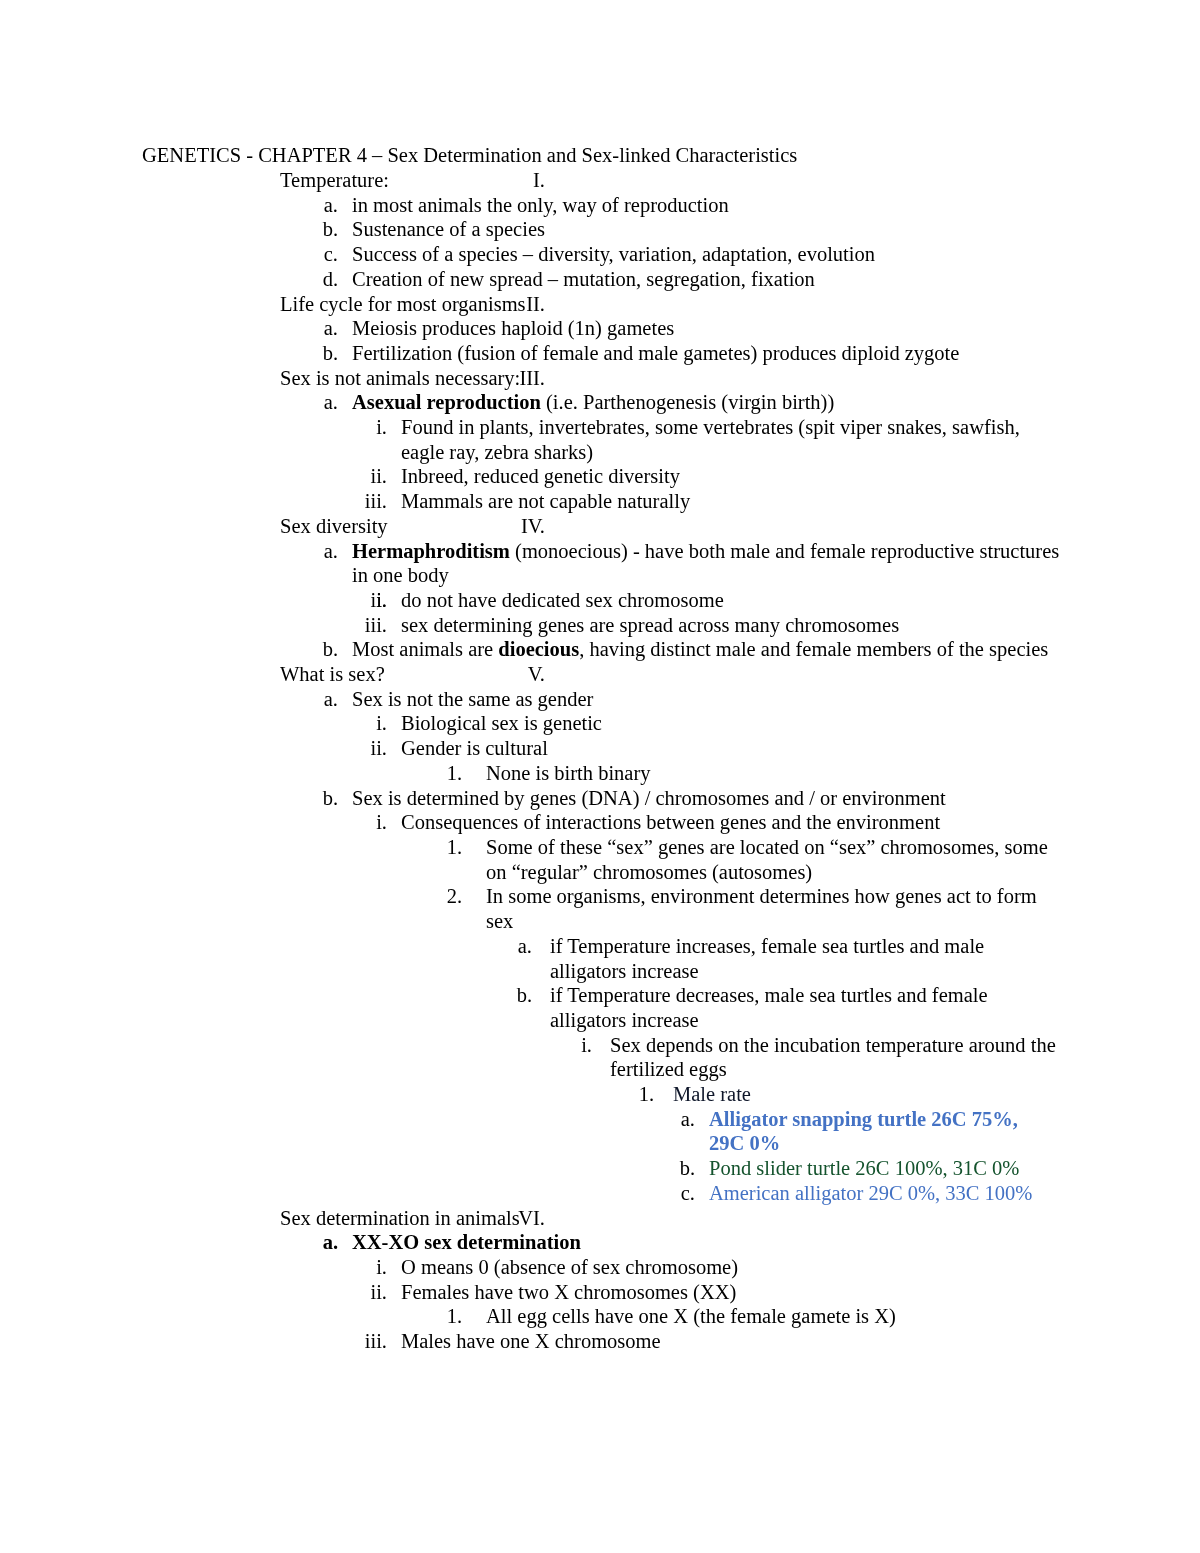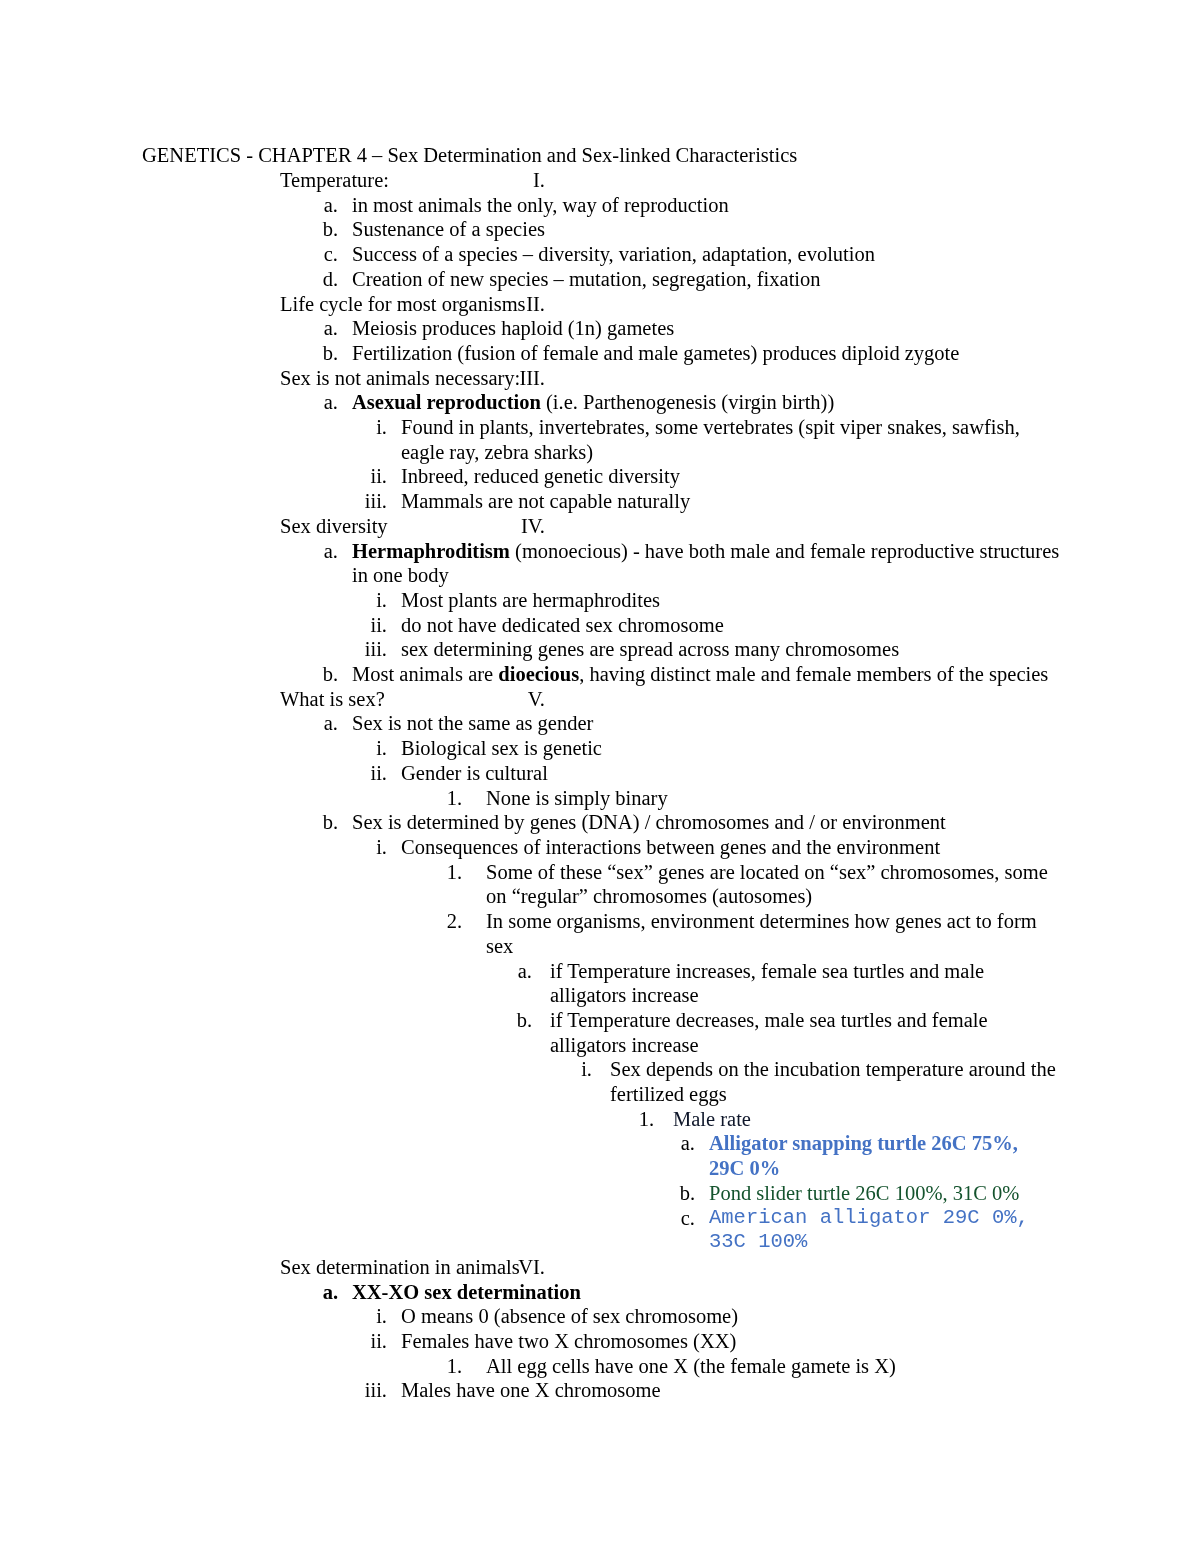--- a/index.html
+++ b/index.html
@@ -99,21 +99,21 @@
       <div class="li lvl2">
         <span class="marker mk-black">b.</span>
         <span class="body-text"><span>Sustenance of a species</span></span>
       </div>
       <div class="li lvl2">
         <span class="marker mk-black">c.</span>
         <span class="body-text"><span>Success of a species – diversity, variation, adaptation, evolution</span></span>
       </div>
       <div class="li lvl2">
         <span class="marker mk-black">d.</span>
-        <span class="body-text"><span>Creation of new species – mutation, segregation, fixation</span></span>
+        <span class="body-text"><span>Creation of new spread – mutation, segregation, fixation</span></span>
       </div>
       <div class="li lvl1">
         <span class="marker mk-black">II.</span>
         <span class="body-text"><span>Life cycle for most organisms</span></span>
       </div>
       <div class="li lvl2">
         <span class="marker mk-black">a.</span>
         <span class="body-text"><span>Meiosis produces haploid (1n) gametes</span></span>
       </div>
       <div class="li lvl2">
@@ -143,21 +143,20 @@
       <div class="li lvl1">
         <span class="marker mk-black">IV.</span>
         <span class="body-text"><span>Sex diversity</span></span>
       </div>
       <div class="li lvl2">
         <span class="marker mk-black">a.</span>
         <span class="body-text"><b>Hermaphroditism</b><span> (monoecious) - have both male and female reproductive structures in one body</span></span>
       </div>
       <div class="li lvl3">
         <span class="marker mk-black">i.</span>
-        <span class="body-text"><span>Most plants are hermaphrodites</span></span>
       </div>
       <div class="li lvl3">
         <span class="marker mk-black">ii.</span>
         <span class="body-text"><span>do not have dedicated sex chromosome</span></span>
       </div>
       <div class="li lvl3">
         <span class="marker mk-black">iii.</span>
         <span class="body-text"><span>sex determining genes are spread across many chromosomes</span></span>
       </div>
       <div class="li lvl2">
@@ -175,21 +174,21 @@
       <div class="li lvl3">
         <span class="marker mk-black">i.</span>
         <span class="body-text"><span>Biological sex is genetic</span></span>
       </div>
       <div class="li lvl3">
         <span class="marker mk-black">ii.</span>
         <span class="body-text"><span>Gender is cultural</span></span>
       </div>
       <div class="li lvl4">
         <span class="marker mk-black">1.</span>
-        <span class="body-text"><span>None is simply binary</span></span>
+        <span class="body-text"><span>None is birth binary</span></span>
       </div>
       <div class="li lvl2">
         <span class="marker mk-black">b.</span>
         <span class="body-text"><span>Sex is determined by genes (DNA) / chromosomes and / or environment</span></span>
       </div>
       <div class="li lvl3">
         <span class="marker mk-black">i.</span>
         <span class="body-text"><span>Consequences of interactions between genes and the environment</span></span>
       </div>
       <div class="li lvl4">
@@ -219,21 +218,21 @@
       <div class="li lvl8">
         <span class="marker mk-black">a.</span>
         <span class="body-text" style="color: rgb(68, 114, 196); font-weight: bold;"><span>Alligator snapping turtle 26C 75%, 29C 0%</span></span>
       </div>
       <div class="li lvl8">
         <span class="marker mk-black">b.</span>
         <span class="body-text" style="color: #14532d;"><span>Pond slider turtle 26C 100%, 31C 0%</span></span>
       </div>
       <div class="li lvl8">
         <span class="marker mk-black">c.</span>
-        <span class="body-text" style="color: rgb(68, 114, 196); font-family: Liberation Mono, monospace;"><span>American alligator 29C 0%, 33C 100%</span></span>
+        <span class="body-text" style="color: rgb(68, 114, 196);"><span>American alligator 29C 0%, 33C 100%</span></span>
       </div>
       <div class="li lvl1">
         <span class="marker mk-black">VI.</span>
         <span class="body-text"><span>Sex determination in animals</span></span>
       </div>
       <div class="li lvl2">
         <span class="marker mk-black" style="font-weight: bold;">a.</span>
         <span class="body-text"><b>XX-XO sex determination</b></span>
       </div>
       <div class="li lvl3">

